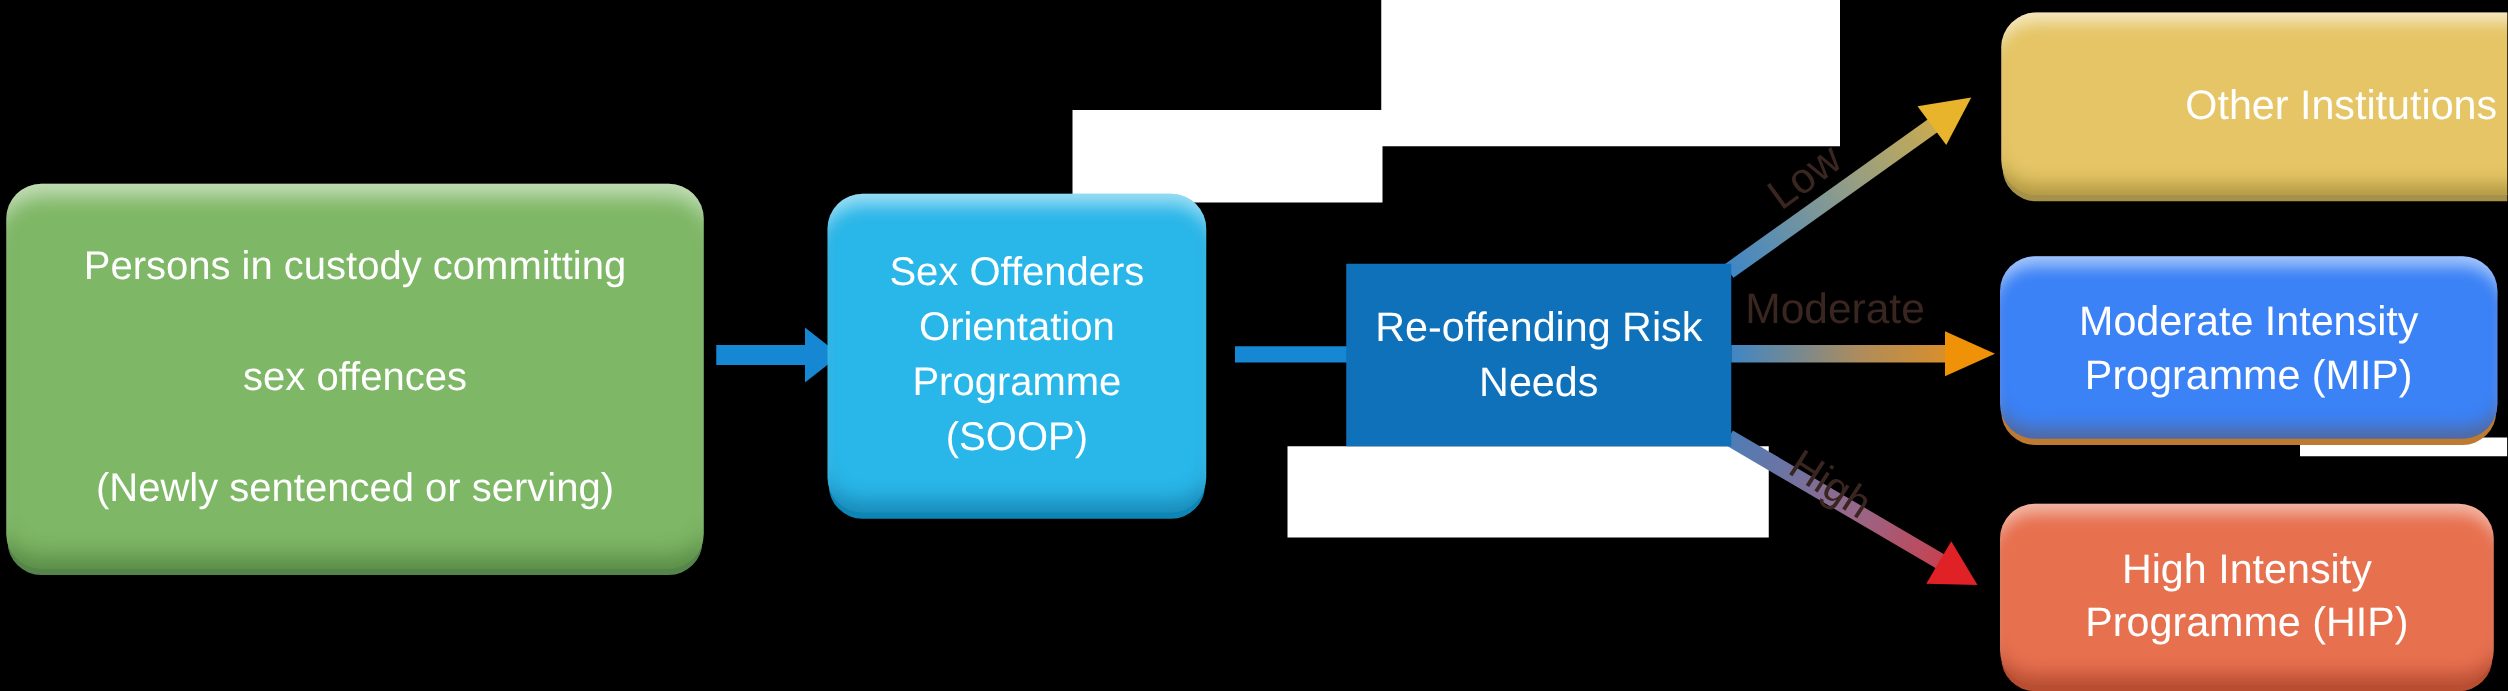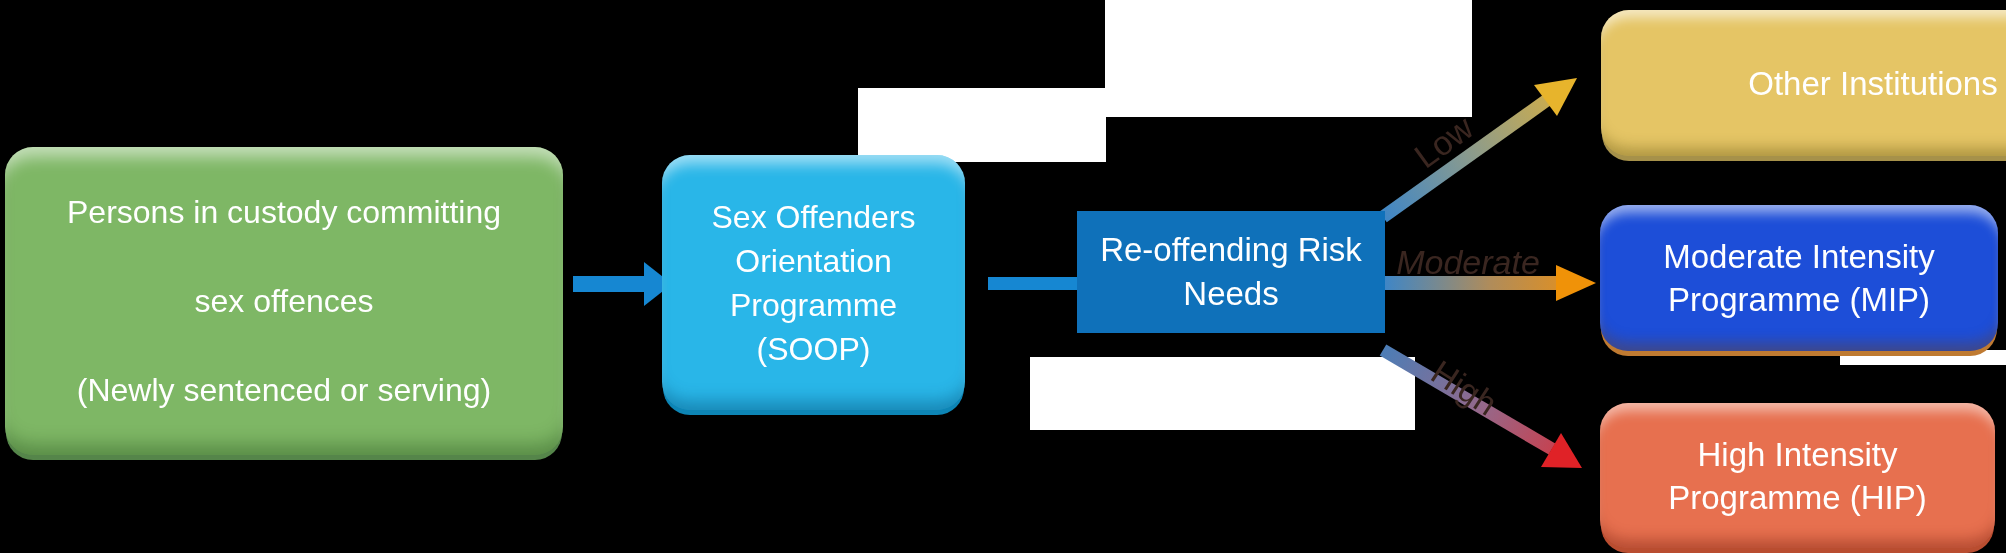--- a/index.html
+++ b/index.html
@@ -38,55 +38,55 @@
   }
   #soop-box{
     left:662px;top:155px;width:303px;height:255px;
     background:#29b6e8;
     box-shadow: inset 0 16px 14px -7px rgba(255,255,255,.55),
                 inset 0 -18px 16px -9px rgba(0,70,110,.40),
                 0 6px 0 -1px #0d85b5;
     font-size:32px;line-height:44px;
   }
   #risk-box{
-    left:1077px;top:211px;width:308px;height:122px;
+    left:1077px;top:211px;width:308px;height:146px;
     background:#0f71ba;border-radius:0;
     font-size:33px;line-height:44px;
   }
   #other-box{
     left:1601px;top:10px;width:452px;height:146px;
     background:#e5c565;
     box-shadow: inset 0 14px 12px -6px rgba(255,255,255,.60),
                 inset 0 -16px 14px -8px rgba(90,75,10,.38),
                 0 6px 0 -1px #a6914a;
     font-size:33px;line-height:43px;padding-left:46px;
   }
   #mip-box{
     left:1600px;top:205px;width:398px;height:146px;
-    background:#1d4ed8;
+    background:#3b82f6;
     box-shadow: inset 0 14px 12px -6px rgba(255,255,255,.55),
                 inset 0 -16px 14px -8px rgba(120,60,5,.38),
                 0 6px 0 -1px #bf7a31;
     font-size:33px;line-height:43px;
   }
   #hip-box{
     left:1600px;top:403px;width:395px;height:145px;
     background:#e7704f;
     box-shadow: inset 0 14px 12px -6px rgba(255,255,255,.50),
                 inset 0 -16px 14px -8px rgba(110,25,10,.40),
                 0 6px 0 -1px #b94d30;
     font-size:33px;line-height:43px;
   }
 
   .branch-label{
     position:absolute;z-index:4;
     color:#3a2620;font-size:34px;white-space:nowrap;
   }
   #low-label{left:1444px;top:142px;transform:translate(-50%,-50%) rotate(-36deg);}
-  #moderate-label{left:1468px;top:262px;transform:translate(-50%,-50%);font-style:italic;}
+  #moderate-label{left:1468px;top:248px;transform:translate(-50%,-50%);}
   #high-label{left:1464px;top:388px;transform:translate(-50%,-50%) rotate(33deg);}
 </style>
 </head>
 <body>
 
 <div id="canvas">
 
   <div class="wpatch" id="wpatch-1"></div>
   <div class="wpatch" id="wpatch-2"></div>
   <div class="wpatch" id="wpatch-3"></div>

